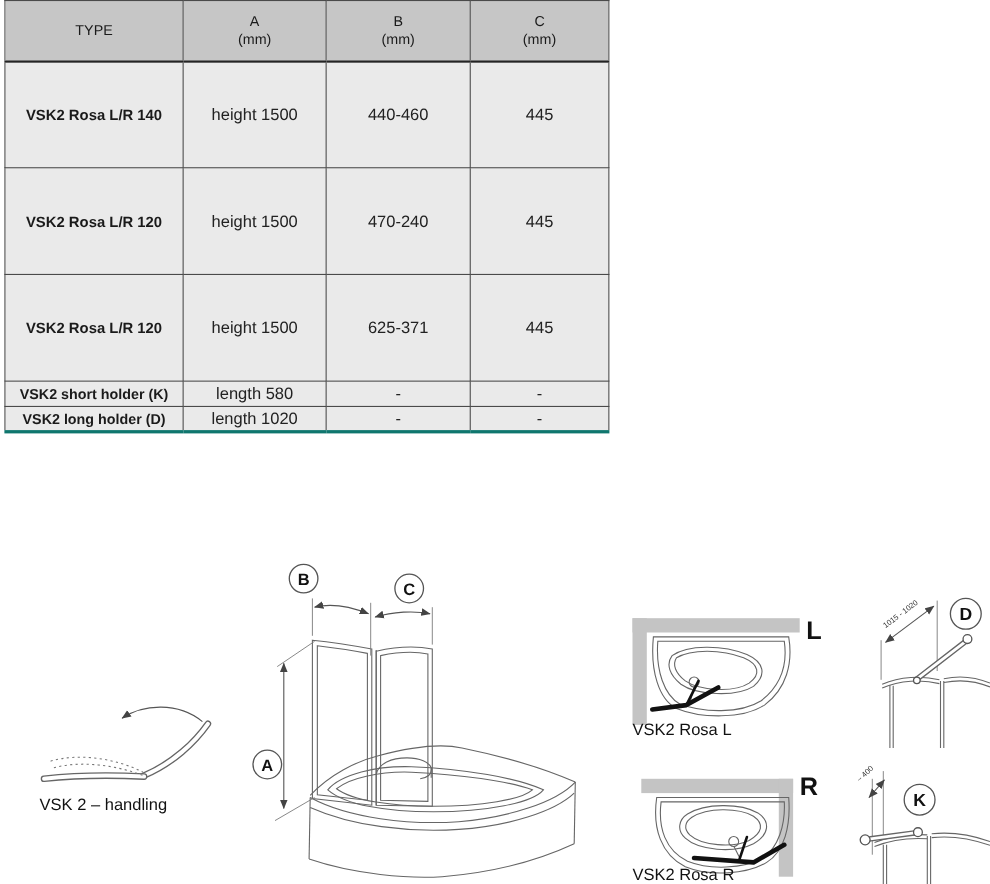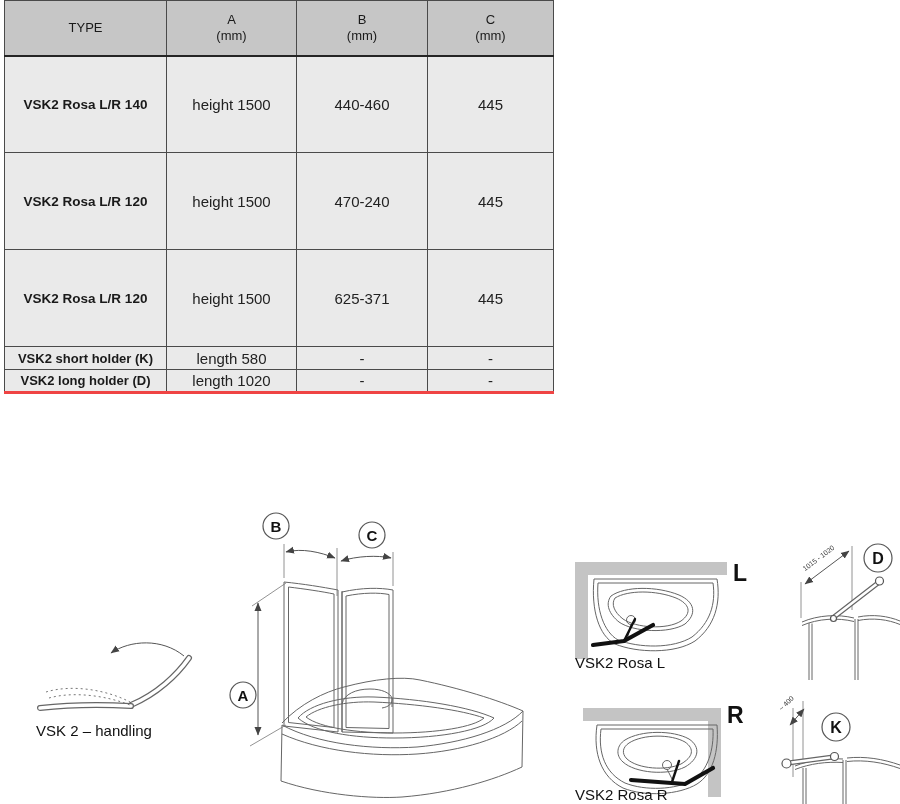--- a/index.html
+++ b/index.html
@@ -12,21 +12,21 @@
   table.spec th,table.spec td{border:1px solid #4a4a4a;text-align:center;vertical-align:middle;padding:0;overflow:hidden;}
   table.spec thead th{background:#c6c6c6;font-weight:normal;font-size:13px;line-height:1.25;border-bottom:2px solid #242424;}
   table.spec thead tr{height:55px;}
   table.spec tbody td{background:#eaeaea;margin-left:15px;}
   table.spec tr.main{height:97px;}
   table.spec tr.small{height:23px;}
   table.spec td.type{font-weight:bold;font-size:13.5px;}
   table.spec tr.small td.type{font-size:13px;}
   table.spec td.val{font-size:15px;color:#222;}
   table.spec tr.small td.val{font-size:15px;}
-  table.spec tr.last td{border-bottom:3px solid #ef4444;}
+  table.spec tr.last td{border-bottom:3px solid #0f766e;}
   
   svg{position:absolute;}
   .thin{stroke:#666;stroke-width:1;fill:none;}
   .dim{stroke:#555;stroke-width:1;fill:none;}
   .ext{stroke:#777;stroke-width:0.8;fill:none;}
   .barOuter{stroke:#666;stroke-width:6;fill:none;stroke-linecap:round;}
   .barInner{stroke:#ffffff;stroke-width:3.6;fill:none;stroke-linecap:round;}
   .dotted{stroke:#777;stroke-width:1;fill:none;stroke-dasharray:2,3;}
   .circ{stroke:#555;stroke-width:1.2;fill:#ffffff;}
   .circLetter{font-size:15px;font-weight:bold;fill:#111;text-anchor:middle;}

